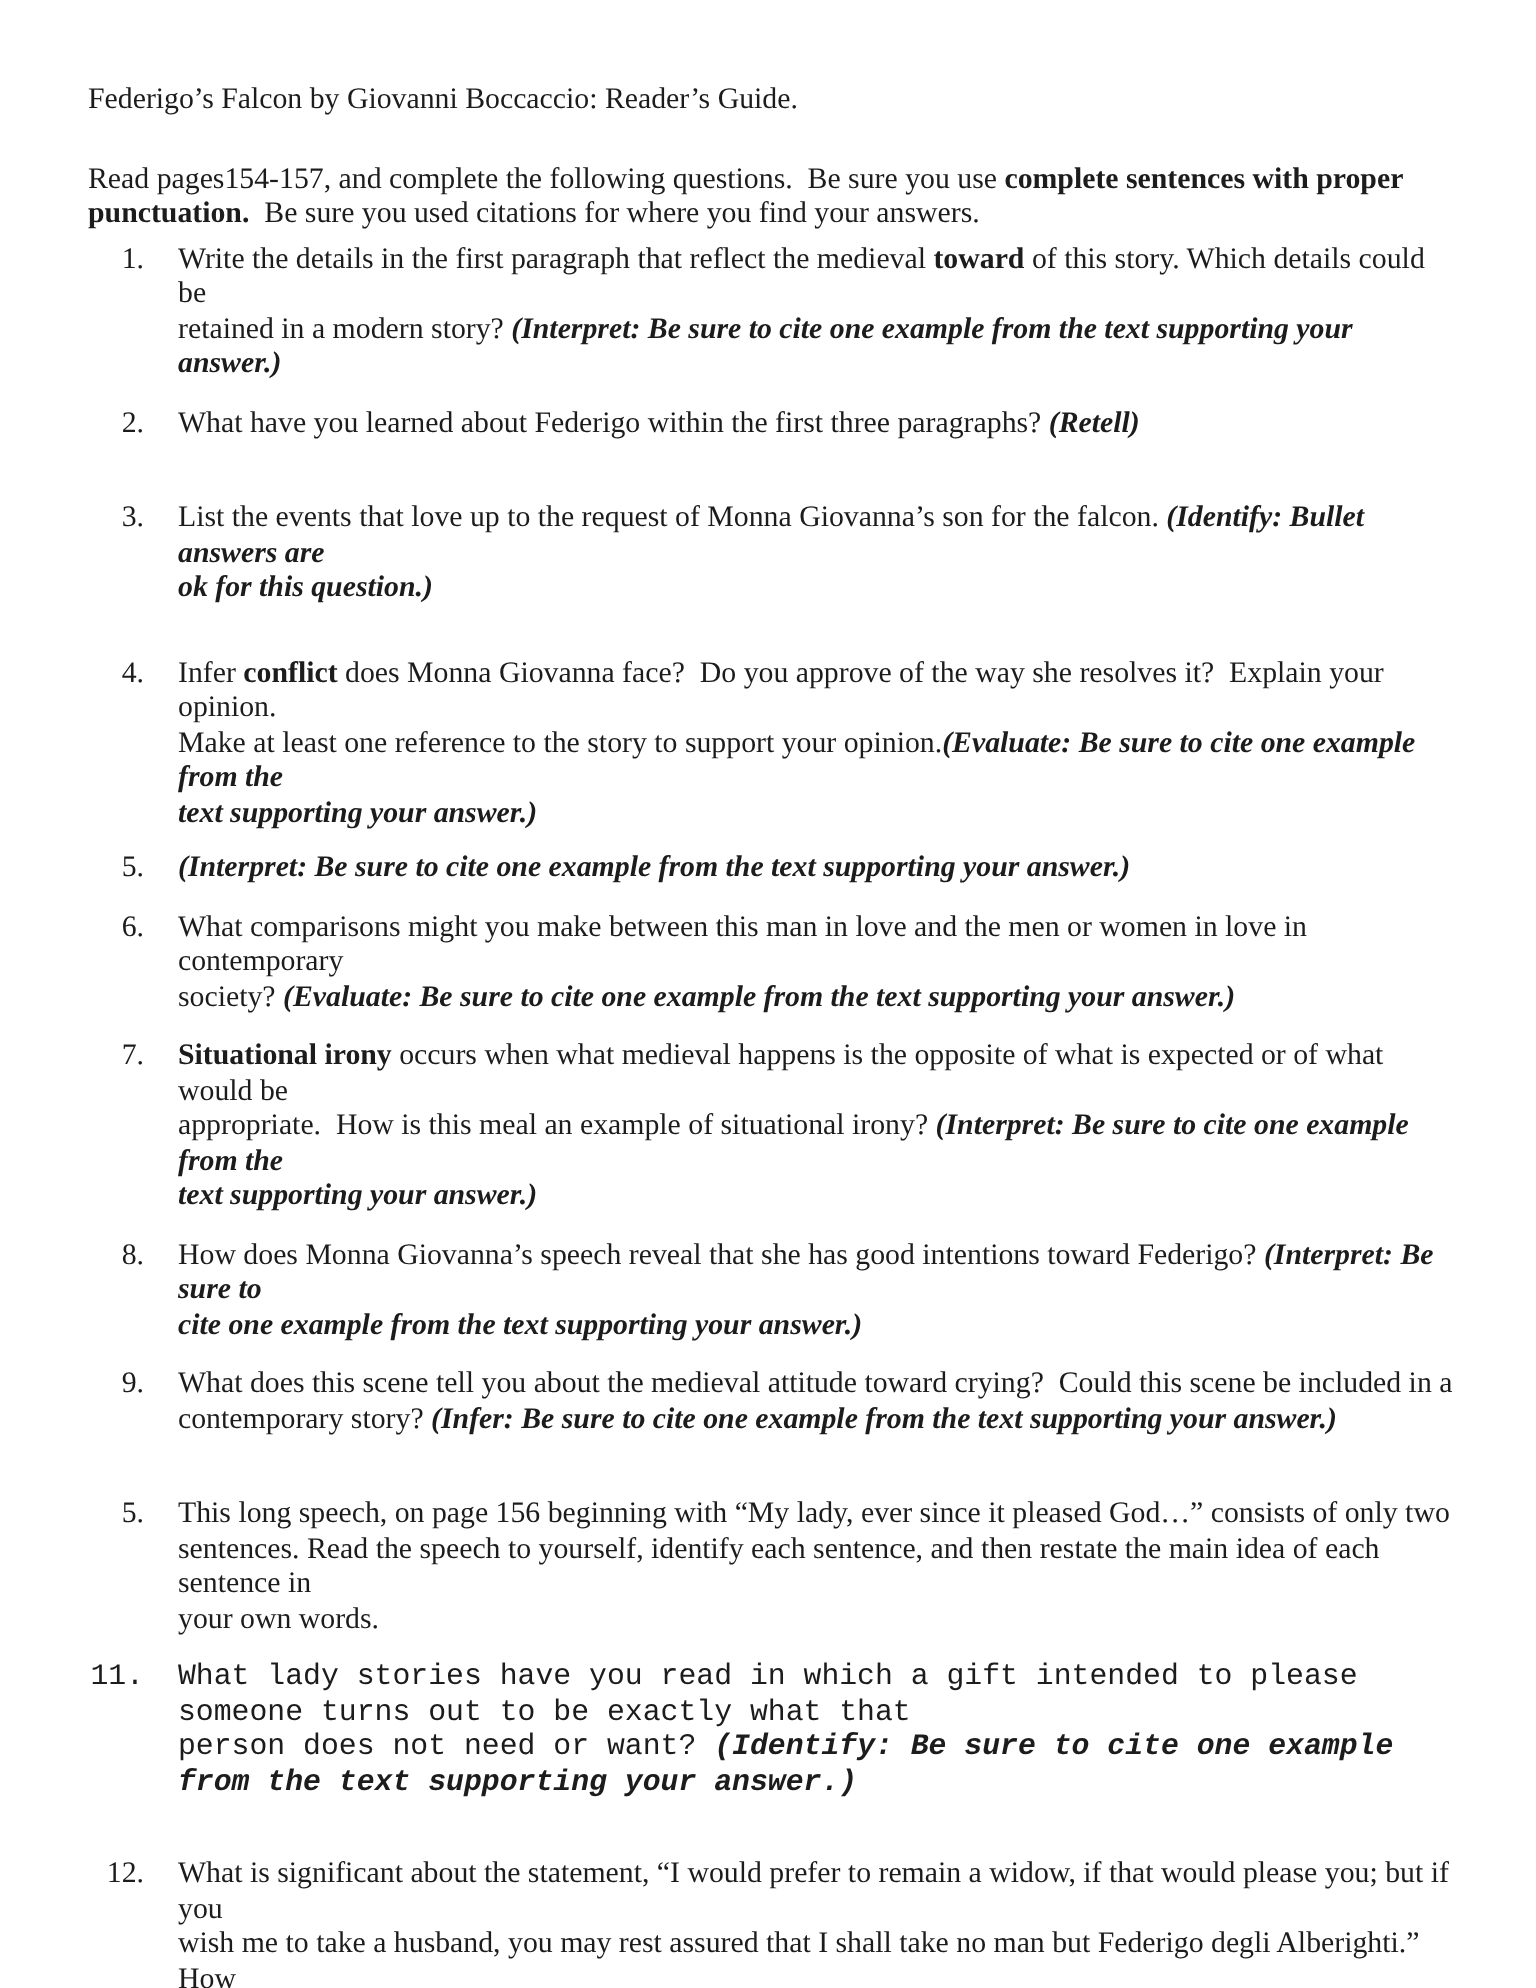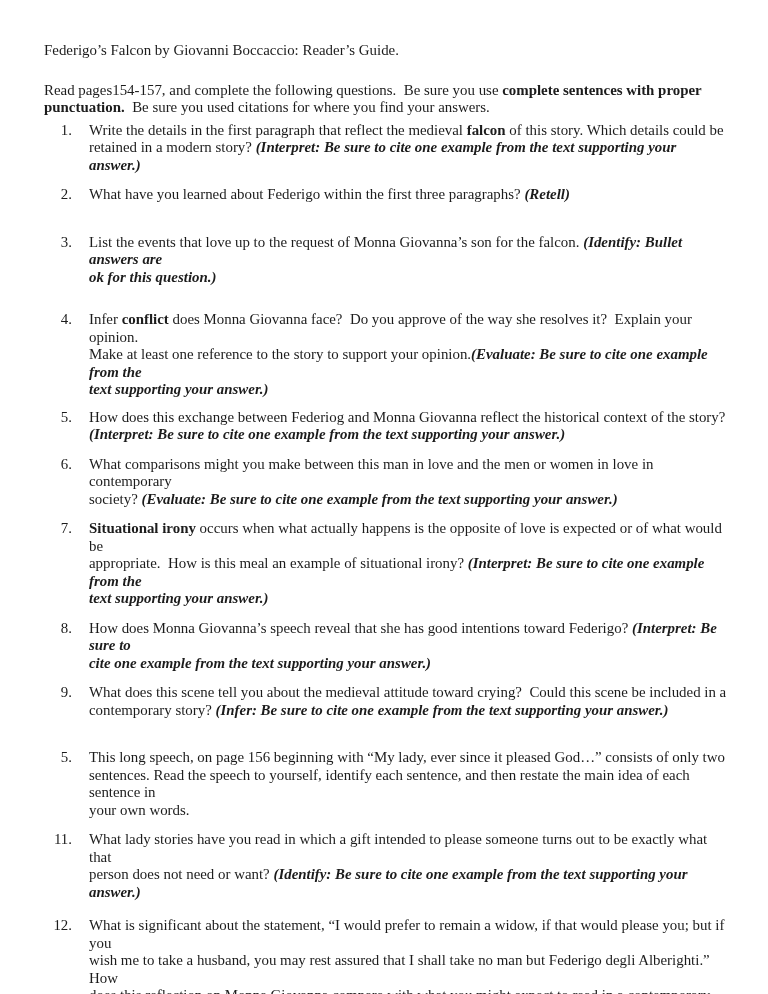--- a/index.html
+++ b/index.html
@@ -45,67 +45,66 @@
   .q-text {
     flex: 1;
     margin-left: 17px;
     white-space: pre-wrap;
   }
   
   .q-item:nth-child(2)  { margin-bottom: 30px; }
   .q-item:nth-child(3)  { margin-bottom: 25px; }
   .q-item:nth-child(4)  { margin-bottom: 10px; }
   .q-item:nth-child(9)  { margin-bottom: 30px; }
-  .q-item:nth-child(11) { margin-bottom: 16px; }
+  .q-item:nth-child(11) { margin-bottom: 28px; font-family: Liberation Mono, monospace; }
   .q-item:nth-child(12) { margin-bottom: 25px; }
   .q-item:last-child    { margin-bottom: 0; }
   .b { font-weight: bold; }
   .i { font-style: italic; }
 </style>
 </head>
 <body>
 
 <div class="page">
   <p class="title">Federigo’s Falcon by Giovanni Boccaccio: Reader’s Guide.</p>
   <p class="intro"><span>Read pages154-157, and complete the following questions.  Be sure you use </span><span class="b">complete sentences with proper
 punctuation.</span><span>  Be sure you used citations for where you find your answers.</span></p>
   <div class="qlist">
       <div class="q-item">
         <span class="q-num">1.</span>
-        <span class="q-text"><span>Write the details in the first paragraph that reflect the medieval </span><span class="b">falcon</span><span> of this story. Which details could be
+        <span class="q-text"><span>Write the details in the first paragraph that reflect the medieval </span><span class="b">toward</span><span> of this story. Which details could be
 retained in a modern story? </span><span class="b i">(Interpret: Be sure to cite one example from the text supporting your answer.)</span></span>
       </div>
       <div class="q-item">
         <span class="q-num">2.</span>
         <span class="q-text"><span>What have you learned about Federigo within the first three paragraphs? </span><span class="b i">(Retell)</span></span>
       </div>
       <div class="q-item">
         <span class="q-num">3.</span>
         <span class="q-text"><span>List the events that love up to the request of Monna Giovanna’s son for the falcon. </span><span class="b i">(Identify: Bullet answers are
 ok for this question.)</span></span>
       </div>
       <div class="q-item">
         <span class="q-num">4.</span>
         <span class="q-text"><span>Infer </span><span class="b">conflict</span><span> does Monna Giovanna face?  Do you approve of the way she resolves it?  Explain your opinion.
 Make at least one reference to the story to support your opinion.</span><span class="b i">(Evaluate: Be sure to cite one example from the
 text supporting your answer.)</span></span>
       </div>
       <div class="q-item">
         <span class="q-num">5.</span>
-        <span class="q-text"><span>How does this exchange between Federiog and Monna Giovanna reflect the historical context of the story?
-</span><span class="b i">(Interpret: Be sure to cite one example from the text supporting your answer.)</span></span>
+        <span class="q-text"><span class="b i">(Interpret: Be sure to cite one example from the text supporting your answer.)</span></span>
       </div>
       <div class="q-item">
         <span class="q-num">6.</span>
         <span class="q-text"><span>What comparisons might you make between this man in love and the men or women in love in contemporary
 society? </span><span class="b i">(Evaluate: Be sure to cite one example from the text supporting your answer.)</span></span>
       </div>
       <div class="q-item">
         <span class="q-num">7.</span>
-        <span class="q-text"><span class="b">Situational irony</span><span> occurs when what actually happens is the opposite of love is expected or of what would be
+        <span class="q-text"><span class="b">Situational irony</span><span> occurs when what medieval happens is the opposite of what is expected or of what would be
 appropriate.  How is this meal an example of situational irony? </span><span class="b i">(Interpret: Be sure to cite one example from the
 text supporting your answer.)</span></span>
       </div>
       <div class="q-item">
         <span class="q-num">8.</span>
         <span class="q-text"><span>How does Monna Giovanna’s speech reveal that she has good intentions toward Federigo? </span><span class="b i">(Interpret: Be sure to
 cite one example from the text supporting your answer.)</span></span>
       </div>
       <div class="q-item">
         <span class="q-num">9.</span>

